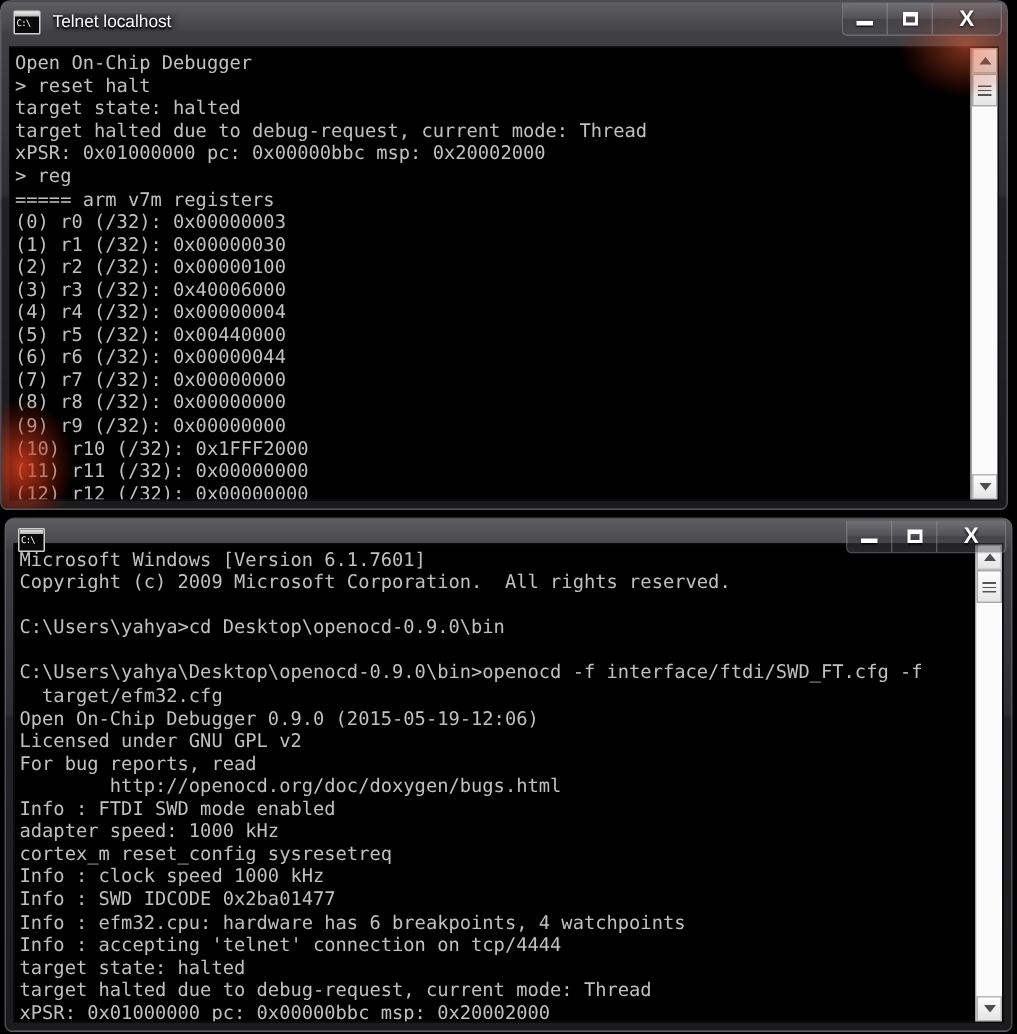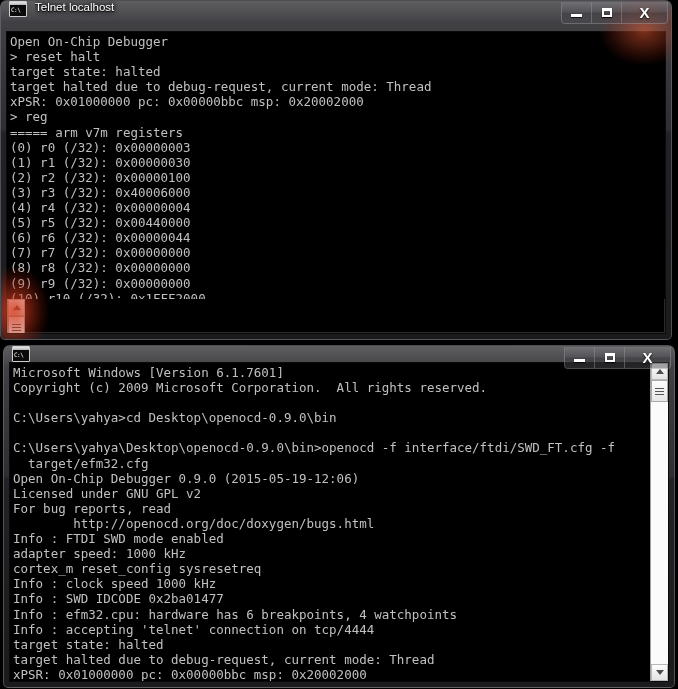--- a/index.html
+++ b/index.html
@@ -37,20 +37,21 @@
     left: 0; right: 0; top: 0;
     height: 20px;
     background: linear-gradient(180deg, rgba(255,255,255,0.14), rgba(255,255,255,0.02));
     pointer-events: none;
   }
 
   .titlebar {
     position: relative;
     height: 28px;
     display: flex;
+    align-items: center;
     padding-left: 8px;
     z-index: 3;
   }
   .win-icon {
     width: 16px;
     height: 14px;
     flex: 0 0 auto;
     background: #0a0a0a;
     border: 1px solid #cfcfcf;
     border-radius: 1px;
@@ -243,21 +244,21 @@
       </div>
       <div class="capbtn" title="Maximize">
         <span class="max-glyph"></span>
       </div>
       <div class="capbtn" title="Close">
         <span class="close-glyph">X</span>
       </div>
     </div>
   </div>
 
-  <div class="client" style="top:30px;flex-direction:column;">
+  <div class="client" style="top:30px;">
     <div class="console" id="console-telnet"><span class="ln">Open On-Chip Debugger</span><span class="ln">&gt; reset halt</span><span class="ln">target state: halted</span><span class="ln">target halted due to debug-request, current mode: Thread</span><span class="ln">xPSR: 0x01000000 pc: 0x00000bbc msp: 0x20002000</span><span class="ln">&gt; reg</span><span class="ln">===== arm v7m registers</span><span class="ln">(0) r0 (/32): 0x00000003</span><span class="ln">(1) r1 (/32): 0x00000030</span><span class="ln">(2) r2 (/32): 0x00000100</span><span class="ln">(3) r3 (/32): 0x40006000</span><span class="ln">(4) r4 (/32): 0x00000004</span><span class="ln">(5) r5 (/32): 0x00440000</span><span class="ln">(6) r6 (/32): 0x00000044</span><span class="ln">(7) r7 (/32): 0x00000000</span><span class="ln">(8) r8 (/32): 0x00000000</span><span class="ln">(9) r9 (/32): 0x00000000</span><span class="ln">(10) r10 (/32): 0x1FFF2000</span><span class="ln">(11) r11 (/32): 0x00000000</span><span class="ln">(12) r12 (/32): 0x00000000</span></div>
     <div class="scrollbar">
       <div class="sb-btn">
         <span class="sb-arrow up"></span>
       </div>
       <div class="sb-track">
         <div class="sb-thumb">
           <span class="sb-grip"></span>
         </div>
       </div>

